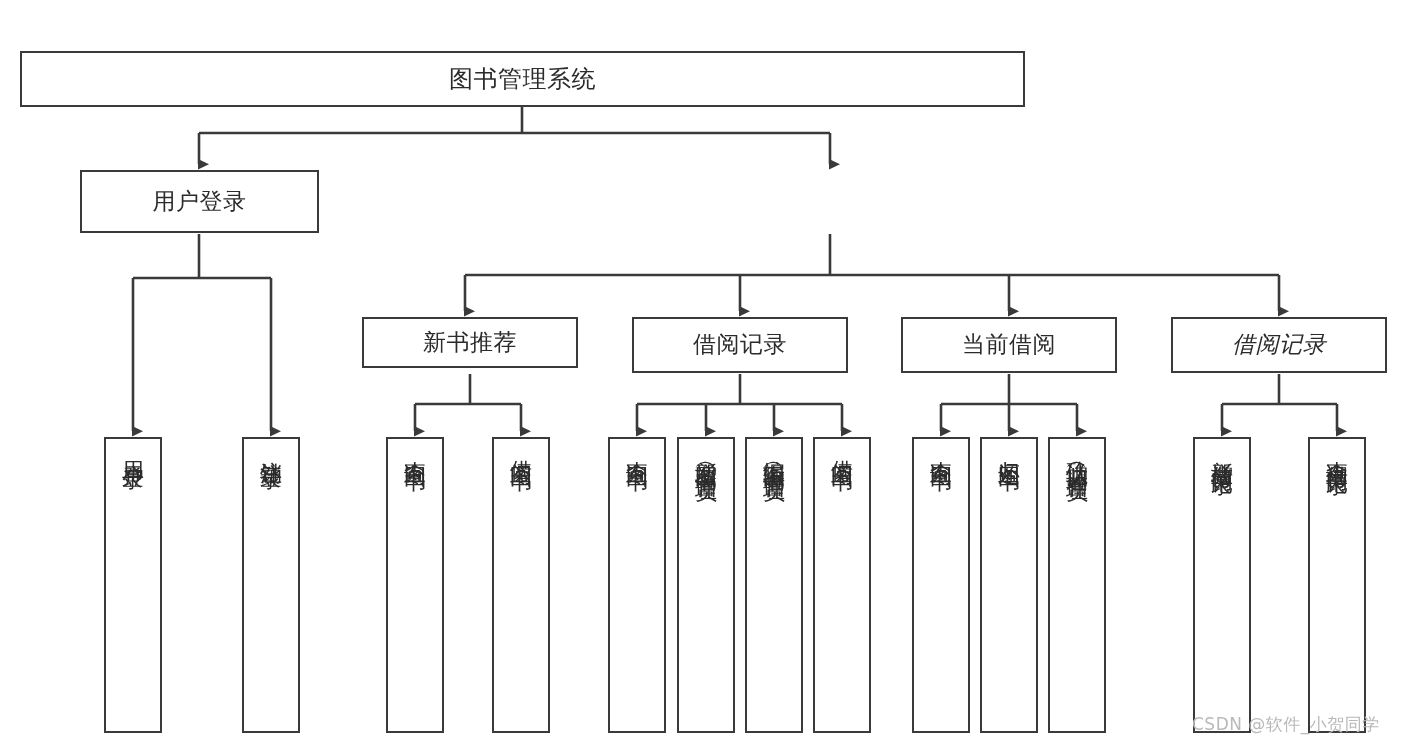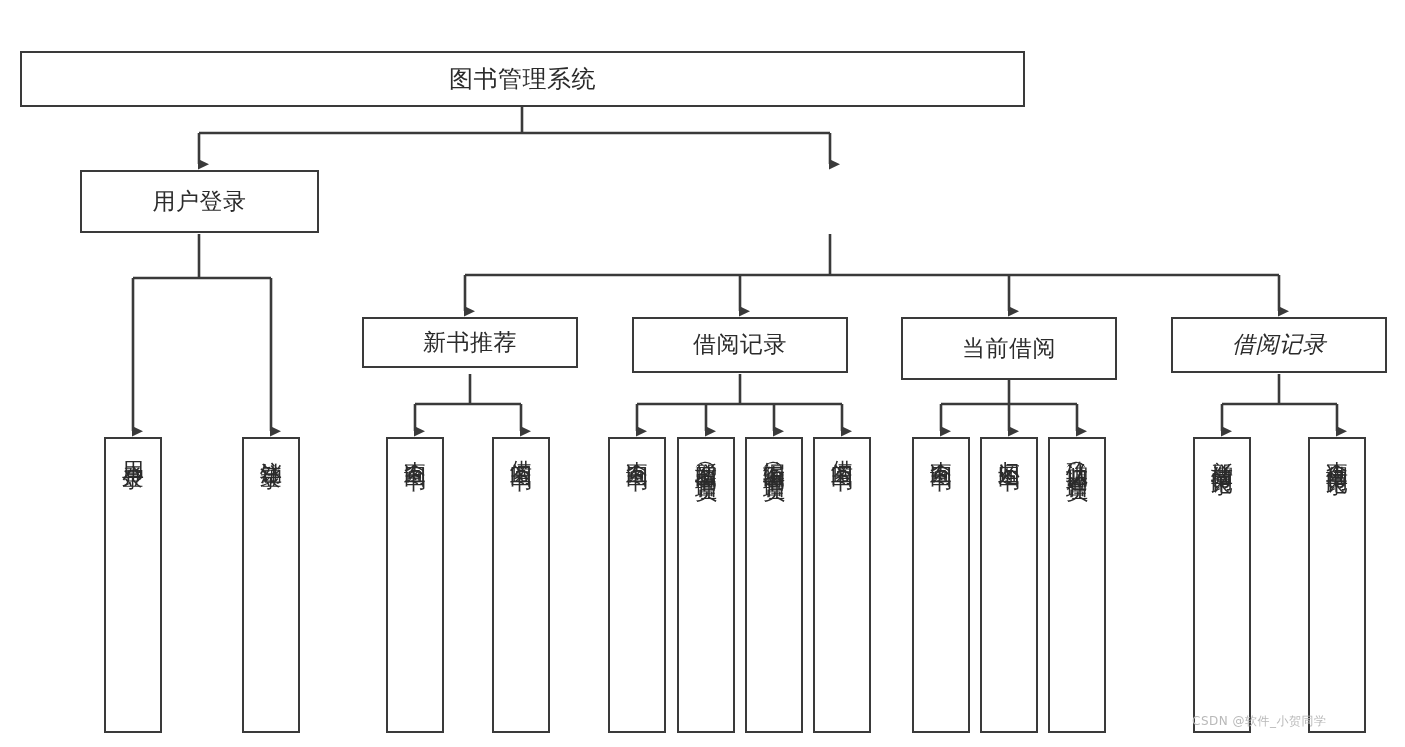--- a/index.html
+++ b/index.html
@@ -52,21 +52,21 @@
     letter-spacing: 3px;
     white-space: nowrap;
     display: block;
   }
   .node.root {
     font-size: 24px;
   }
   .watermark {
     position: absolute;
     color: #b9b9b9;
-    font-size: 12px;
+    font-size: 17px;
     white-space: nowrap;
     letter-spacing: 0.5px;
     font-family: "DejaVu Sans", "Liberation Sans", sans-serif;
   }
 </style>
 </head>
 <body>
 
 <div id="canvas">
 
@@ -132,21 +132,21 @@
 
 
   <div class="node h" style="left:362px; top:317px; width:216px; height:51px;">
     <span>新书推荐</span>
   </div>
 
   <div class="node h" style="left:632px; top:317px; width:216px; height:56px;">
     <span>借阅记录</span>
   </div>
 
-  <div class="node h" style="left:901px; top:317px; width:216px; height:63px;">
+  <div class="node h" style="left:901px; top:317px; width:216px; height:56px;">
     <span>当前借阅</span>
   </div>
 
   <div class="node h" style="left:1171px; top:317px; width:216px; height:56px;font-style:italic;">
     <span>借阅记录</span>
   </div>
 
   <div class="node v" style="left:104px; top:437px; width:58px; height:296px;">
     <span class="vtext">用户登录</span>
   </div>

